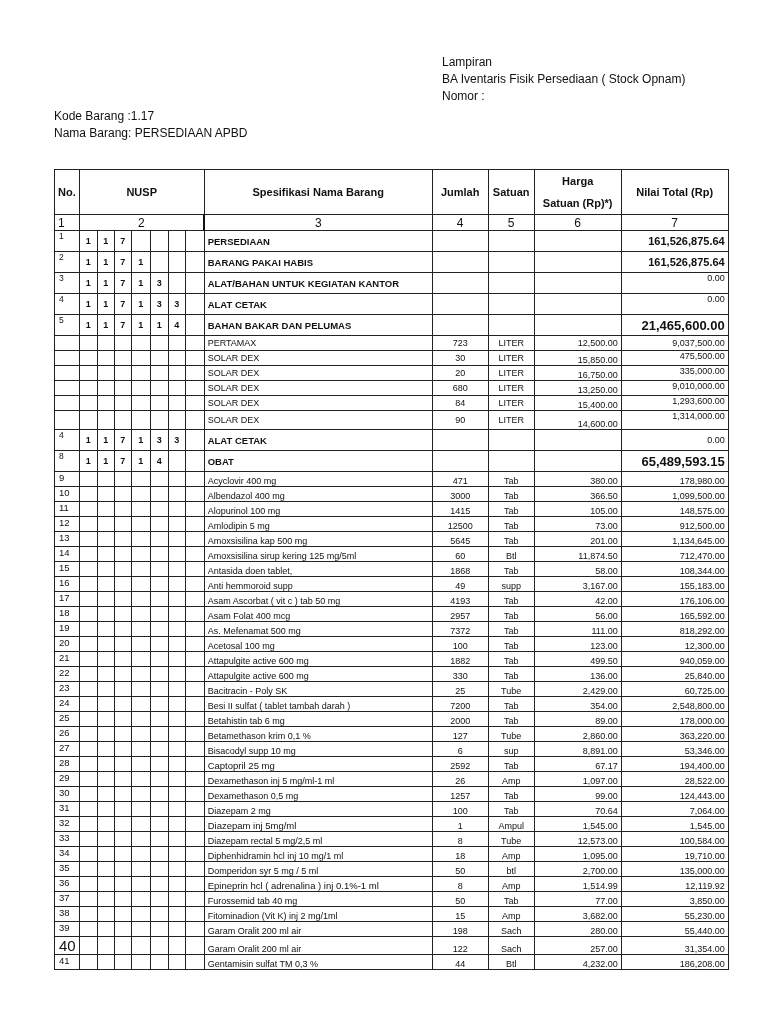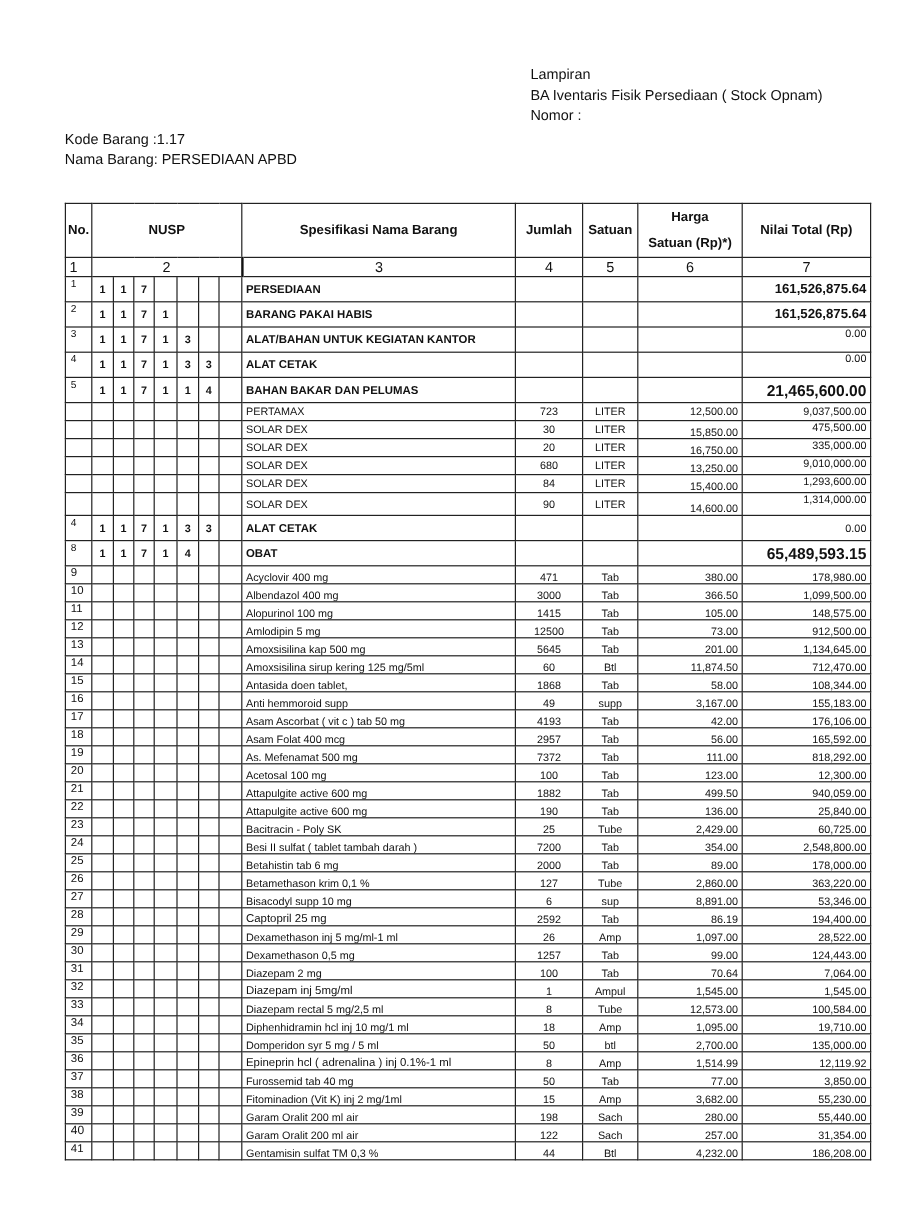--- a/index.html
+++ b/index.html
@@ -472,21 +472,21 @@
       <tr>
         <td class="no" style="font-size:9.5px">22</td>
         <td class="nu"></td>
         <td class="nu"></td>
         <td class="nu"></td>
         <td class="nu"></td>
         <td class="nu"></td>
         <td class="nu"></td>
         <td class="nu"></td>
         <td class="bot">Attapulgite active 600 mg</td>
-        <td class="c bot">190</td>
+        <td class="c bot">330</td>
         <td class="c bot">Tab</td>
         <td class="r bot">136.00</td>
         <td class="r bot">25,840.00</td>
       </tr>
       <tr>
         <td class="no" style="font-size:9.5px">23</td>
         <td class="nu"></td>
         <td class="nu"></td>
         <td class="nu"></td>
         <td class="nu"></td>
@@ -564,21 +564,21 @@
         <td class="nu"></td>
         <td class="nu"></td>
         <td class="nu"></td>
         <td class="nu"></td>
         <td class="nu"></td>
         <td class="nu"></td>
         <td class="nu"></td>
         <td class="bot alt">Captopril 25 mg</td>
         <td class="c bot">2592</td>
         <td class="c bot">Tab</td>
-        <td class="r bot">86.19</td>
+        <td class="r bot">67.17</td>
         <td class="r bot">194,400.00</td>
       </tr>
       <tr>
         <td class="no" style="font-size:9.5px">29</td>
         <td class="nu"></td>
         <td class="nu"></td>
         <td class="nu"></td>
         <td class="nu"></td>
         <td class="nu"></td>
         <td class="nu"></td>
@@ -733,21 +733,21 @@
         <td class="nu"></td>
         <td class="nu"></td>
         <td class="nu"></td>
         <td class="bot">Garam Oralit 200 ml air</td>
         <td class="c bot">198</td>
         <td class="c bot">Sach</td>
         <td class="r bot">280.00</td>
         <td class="r bot">55,440.00</td>
       </tr>
       <tr>
-        <td class="no" style="font-size:10px">40</td>
+        <td class="no" style="font-size:15px">40</td>
         <td class="nu"></td>
         <td class="nu"></td>
         <td class="nu"></td>
         <td class="nu"></td>
         <td class="nu"></td>
         <td class="nu"></td>
         <td class="nu"></td>
         <td class="bot">Garam Oralit 200 ml air</td>
         <td class="c bot">122</td>
         <td class="c bot">Sach</td>

